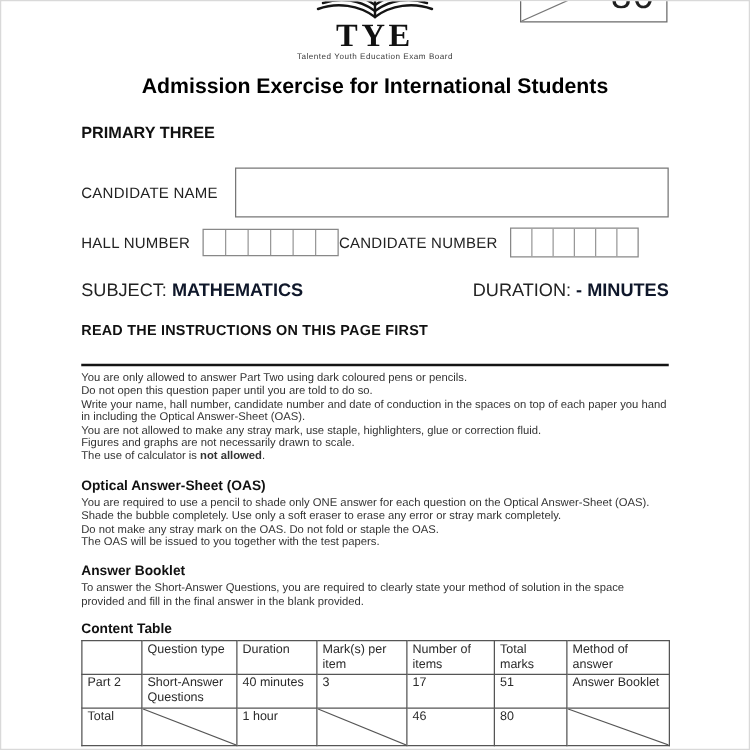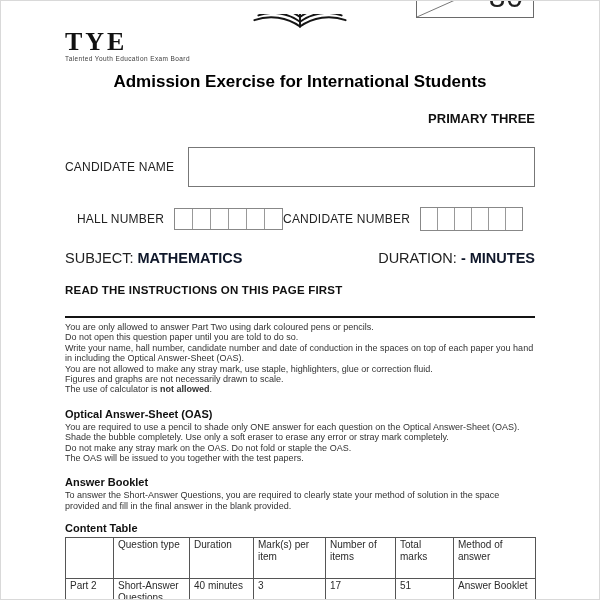--- a/index.html
+++ b/index.html
@@ -4,49 +4,49 @@
 <style>
   html,body { margin:0; padding:0; }
   body {
     width:600px; height:600px; overflow:hidden; position:relative;
     background:#ffffff; box-sizing:border-box; border:1px solid #d9d9d9;
     font-family:"Liberation Sans", sans-serif; color:#2e2e2e;
   }
   .content { width:470px; margin:0 auto; position:relative; }
 
   
-  .logo-wrap { padding-top:13px; }
+  .logo-wrap { text-align:center; padding-top:0; }
   .book-crop { height:16px; overflow:hidden; width:96px; margin:0 auto; }
   .book-crop svg { display:block; margin-top:-26px; }
   .logo-acronym {
     font-family:"Liberation Serif", serif; font-weight:bold;
     font-size:26px; line-height:24px; letter-spacing:3px; color:#111;
   }
   .logo-board { font-size:6.5px; color:#3c3c3c; margin-top:1px; letter-spacing:0.4px; }
 
   
   .marks-box {
     position:absolute; left:415px; top:-14px; width:116px; height:29px;
     border:1.5px solid #6a6a6a; background:#fff;
   }
   .marks-box svg { position:absolute; left:0; top:0; width:100%; height:100%; }
   .marks-value {
     position:absolute; right:9px; top:-8px; font-size:30px; color:#1f1f1f;
     font-weight:400; letter-spacing:1px;
   }
 
   .doc-title { margin-top:10px; text-align:center; font-size:17px; font-weight:bold; color:#000000; }
-  .doc-level { margin-top:19px; text-align:right; font-size:13px; font-weight:bold; color:#111; }
+  .doc-level { margin-top:19px; text-align:left; font-size:13px; font-weight:bold; color:#111; }
 
   
   .name-row { margin-top:21px; display:flex; align-items:center; gap:14px; }
   .field-label { font-size:12px; color:#222; white-space:nowrap; letter-spacing:0.2px; }
   .name-box { flex:1; height:38px; border:1.5px solid #777; background:#fff; }
 
-  .num-row { margin-top:20px; display:flex; align-items:center; justify-content:center; }
+  .num-row { margin-top:8px; display:flex; align-items:center; justify-content:flex-start; }
   .num-group { display:flex; align-items:center; gap:10px; }
   .cells { display:flex; border:1.5px solid #888; }
   .cells > div { width:17px; height:20px; border-left:1px solid #999; }
   .cells > div:first-child { border-left:none; }
   .cells.small > div { width:16px; height:22px; }
 
   .subject-row { margin-top:19px; display:flex; justify-content:space-between; font-size:14.5px; color:#222; }
   .subject-row b { color:#0f172a; }
 
   
@@ -59,21 +59,21 @@
   .section-heading { margin-top:13px; font-size:11px; font-weight:bold; color:#111; }
   .section-lines { margin-top:2px; font-size:9px; line-height:10.4px; color:#333; }
 
   
   .table-heading { margin-top:11px; font-size:11px; font-weight:bold; color:#111; }
   table.content-table {
     margin-top:3px; width:100%; border-collapse:collapse; table-layout:fixed;
     font-size:10px; line-height:11.5px; color:#2b2b2b;
   }
   .content-table th, .content-table td {
-    border:1px solid #555; padding:1px 4px 16px; text-align:left;
+    border:1px solid #555; padding:1px 4px 2px; text-align:left;
     font-weight:normal; vertical-align:top; position:relative; overflow:hidden;
   }
   .content-table thead tr { height:25px; }
   .content-table tr.row-1 { height:37px; }
   .content-table tr.row-2 { height:25px; }
   .content-table tr.row-total { height:30px; }
   .diag-cell svg { position:absolute; left:0; top:0; width:100%; height:100%; display:block; }
 </style>
 </head>
 <body>

